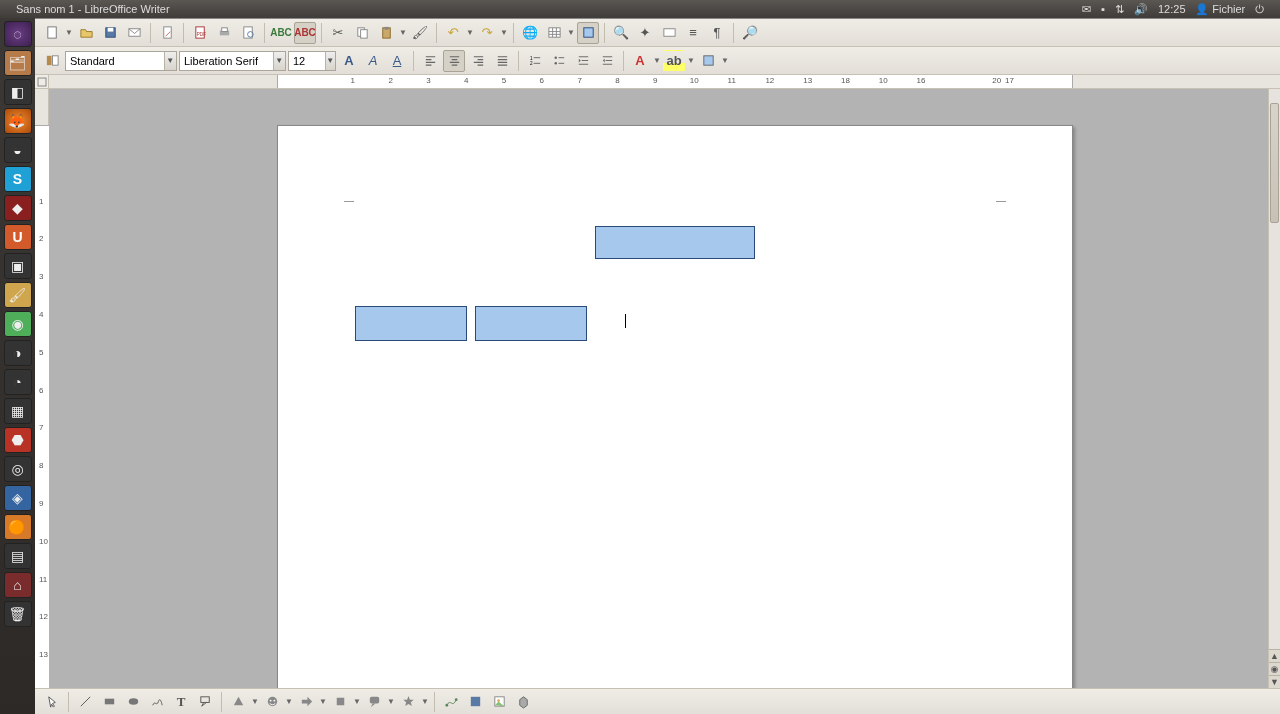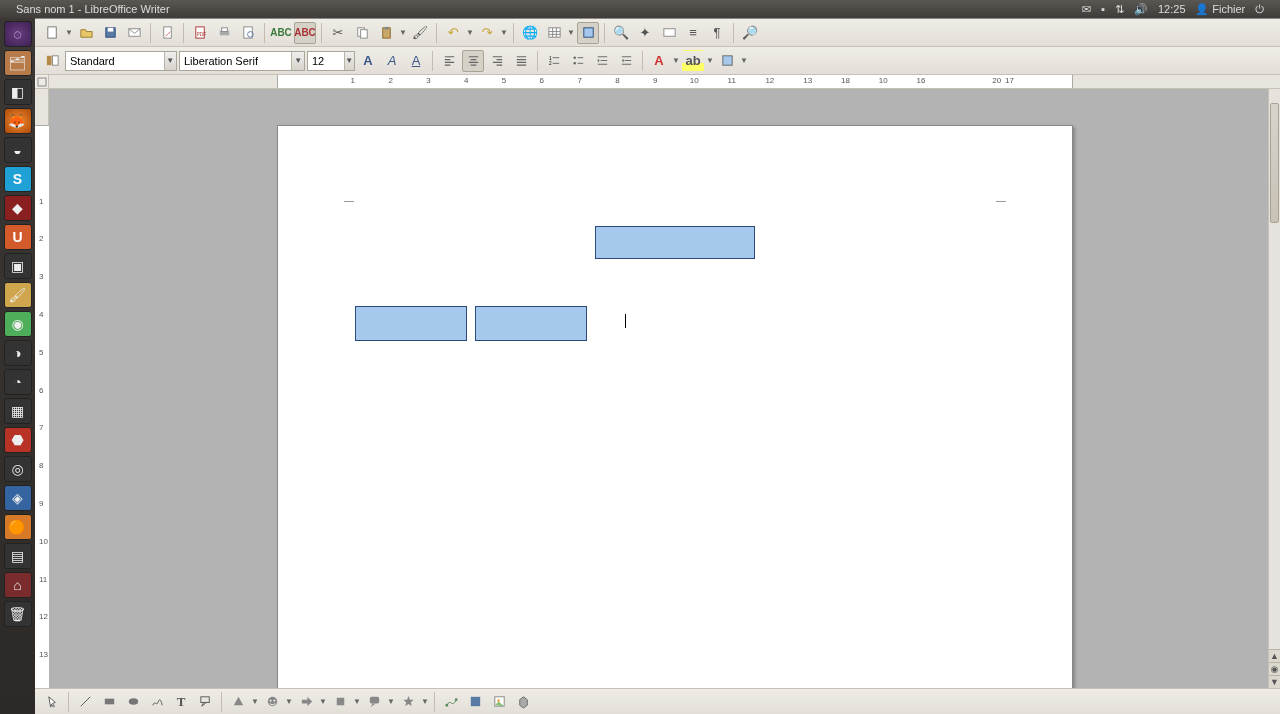--- a/index.html
+++ b/index.html
@@ -29,21 +29,21 @@
 .tbtn.active{background:#d6d1c6;border-color:#a9a396;}
 .tbtn svg{width:15px;height:15px;}
 .tsep{width:1px;height:20px;background:#c3bdb0;margin:0 3px;}
 .tdd{width:8px;display:flex;align-items:center;justify-content:center;color:#666;font-size:8px;}
 
 .combo{height:20px;border:1px solid #aaa69b;background:#fff;display:flex;align-items:center;font-size:11px;}
 .combo input{border:0;outline:0;padding:0 4px;font-size:11px;width:100%;}
 .combo input::placeholder{color:#000;}
 .combo .arr{width:14px;height:18px;background:linear-gradient(#eee,#d8d4cb);border-left:1px solid #b9b3a6;display:flex;align-items:center;justify-content:center;font-size:8px;color:#555;}
 #combo-style{width:112px;}
-#combo-font{width:126px;}
+#combo-font{width:107px;}
 #combo-size{width:48px;}
 
 #rulerrow{height:14px;background:#efece6;border-bottom:1px solid #c7c1b5;display:flex;align-items:stretch;}
 #ruler-corner{width:14px;border-right:1px solid #c7c1b5;display:flex;align-items:center;justify-content:center;}
 #hruler{flex:1;position:relative;background:#e8e5df;overflow:hidden;font-size:8px;color:#555;}
 #hruler .band{position:absolute;top:0;height:14px;background:#fff;border:1px solid #aaa;border-top:0;border-bottom:0;}
 #hruler .tick{position:absolute;top:1px;height:12px;font-size:8px;color:#555;}
 
 #docarea{flex:1;display:flex;overflow:hidden;}
 #vruler{width:14px;background:#e8e5df;border-right:1px solid #c7c1b5;position:relative;font-size:8px;color:#555;}

